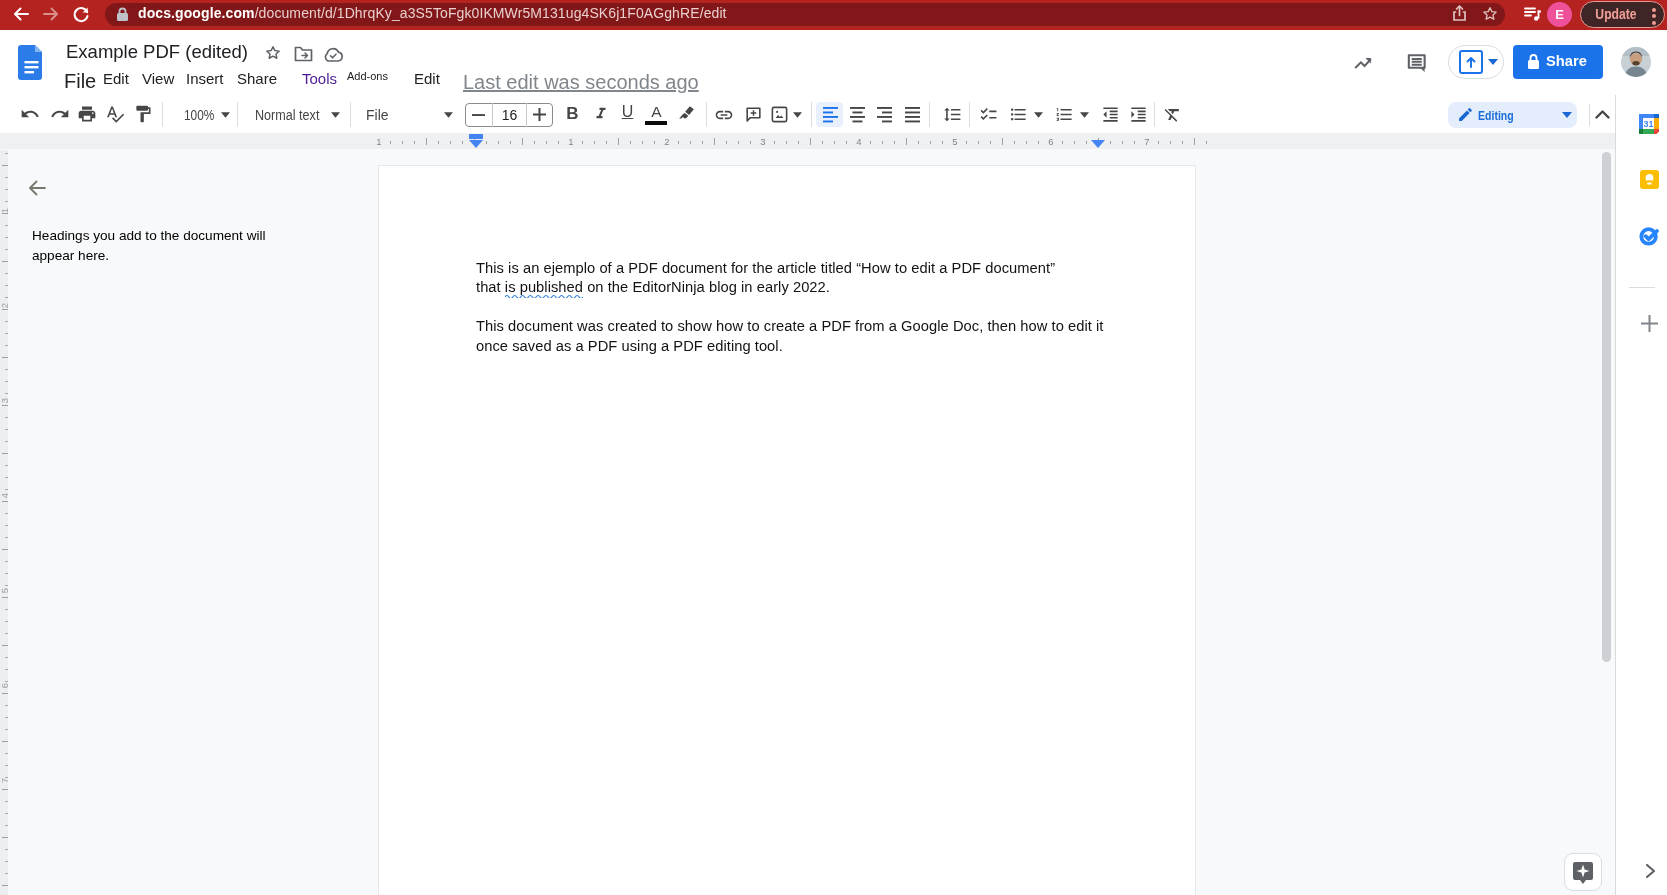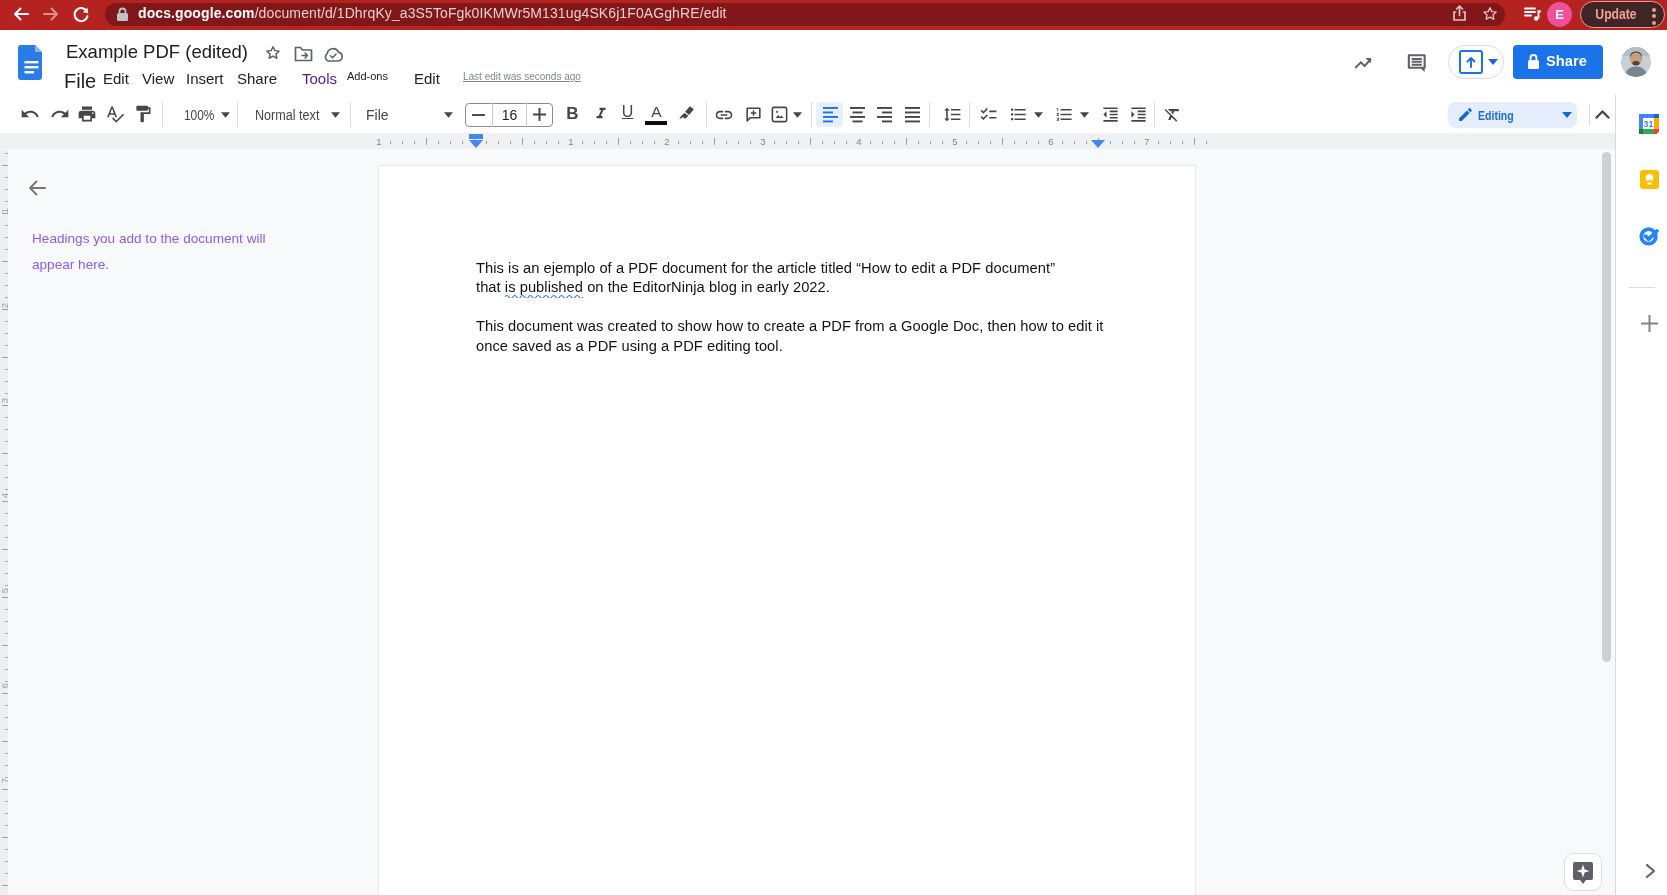--- a/index.html
+++ b/index.html
@@ -65,21 +65,21 @@
     <path d="M7.5 8.8l2 2 3.5-3.6" stroke="#5f6368" stroke-width="1.6" fill="none" stroke-linecap="round" stroke-linejoin="round"></path>
   </svg>
 <div class="abs" style="left:64px;top:70px;font-size:20px;color:#202124">File</div>
 <div class="abs" style="left:103px;top:70px;font-size:15px;color:#202124">Edit</div>
 <div class="abs" style="left:142px;top:70px;font-size:15px;color:#202124">View</div>
 <div class="abs" style="left:186px;top:70px;font-size:15px;color:#202124">Insert</div>
 <div class="abs" style="left:237px;top:70px;font-size:15px;color:#202124">Share</div>
 <div class="abs" style="left:302px;top:70px;font-size:15px;color:#4c1d95">Tools</div>
 <div class="abs" style="left:347px;top:70px;font-size:11px;color:#202124">Add-ons</div>
 <div class="abs" style="left:414px;top:70px;font-size:15px;color:#202124">Edit</div>
-<div class="abs" style="left:463px;top:71px;font-size:10px;color:#80868b;text-decoration:underline">Last edit was seconds ago</div>
+<div class="abs" style="left:463px;top:71px;font-size:20px;color:#80868b;text-decoration:underline">Last edit was seconds ago</div>
 <svg class="abs" style="left:1352px;top:52px" width="22" height="22" viewBox="0 0 24 24">
     <path d="M3.5 17.5l6.2-6.2 4 4 7-7.6" stroke="#5f6368" stroke-width="2.2" fill="none"></path>
     <path d="M14.6 6.5h6v6z" fill="#5f6368"></path>
   </svg>
 <svg class="abs" style="left:1405px;top:51px" width="23" height="23" viewBox="0 0 24 24">
     <rect x="4" y="4.5" width="16.5" height="13" fill="none" stroke="#5f6368" stroke-width="2.2" stroke-linejoin="round"></rect>
     <path d="M20.5 16.5v5.5l-5.5-5z" fill="#5f6368"></path>
     <path d="M7 8.3h10.5M7 11.3h10.5M7 14.3h10.5" stroke="#5f6368" stroke-width="2"></path>
   </svg>
 <div class="abs" style="left:1448px;top:45px;width:56px;height:34px;border:1px solid #dadce0;border-radius:17px;background:#fff"></div>
@@ -391,21 +391,21 @@
 <div class="abs" style="left:-3px;top:205px;width:14px;text-align:center;font-size:9.5px;color:#9aa0a6;transform:rotate(-90deg)">1</div>
 <div class="abs" style="left:-3px;top:300px;width:14px;text-align:center;font-size:9.5px;color:#9aa0a6;transform:rotate(-90deg)">2</div>
 <div class="abs" style="left:-3px;top:395px;width:14px;text-align:center;font-size:9.5px;color:#9aa0a6;transform:rotate(-90deg)">3</div>
 <div class="abs" style="left:-3px;top:490px;width:14px;text-align:center;font-size:9.5px;color:#9aa0a6;transform:rotate(-90deg)">4</div>
 <div class="abs" style="left:-3px;top:585px;width:14px;text-align:center;font-size:9.5px;color:#9aa0a6;transform:rotate(-90deg)">5</div>
 <div class="abs" style="left:-3px;top:680px;width:14px;text-align:center;font-size:9.5px;color:#9aa0a6;transform:rotate(-90deg)">6</div>
 <div class="abs" style="left:-3px;top:775px;width:14px;text-align:center;font-size:9.5px;color:#9aa0a6;transform:rotate(-90deg)">7</div>
 <svg class="abs" style="left:26px;top:177px" width="22" height="22" viewBox="0 0 22 22">
     <path d="M19 11H4M10.5 4.5 4 11l6.5 6.5" stroke="#747970" stroke-width="1.8" fill="none" stroke-linecap="round" stroke-linejoin="round"></path>
   </svg>
-<div class="abs" style="left:32px;top:226px;width:240px;font-size:13.6px;line-height:26px;color:#8b5cf6">Headings you add to the document will appear here.</div>
+<div class="abs" style="left:32px;top:226px;width:240px;font-size:13.6px;line-height:20px;color:#000000">Headings you add to the document will appear here.</div>
 
 <div class="abs" style="left:378px;top:165px;width:818px;height:733px;background:#fff;border:1px solid #e7e8ea"></div>
 <div class="abs" style="left:476px;top:258.6px;width:640px;font-size:14.7px;line-height:19.4px;color:#131313;letter-spacing:.05px">This is an ejemplo of a PDF document for the article titled “How to edit a PDF document”<br>that <span id="sq">is published</span> on the EditorNinja blog in early 2022.</div>
 <div class="abs" style="left:476px;top:317.1px;width:650px;font-size:14.7px;line-height:19.4px;color:#131313;letter-spacing:.05px">This document was created to show how to create a PDF from a Google Doc, then how to edit it<br>once saved as a PDF using a PDF editing tool.</div>
 <svg class="abs" style="left:504.5px;top:294px" width="78" height="4" viewBox="0 0 80 4">
 <path d="M0 3 Q 2 0 4 3 T 8 3 T 12 3 T 16 3 T 20 3 T 24 3 T 28 3 T 32 3 T 36 3 T 40 3 T 44 3 T 48 3 T 52 3 T 56 3 T 60 3 T 64 3 T 68 3 T 72 3 T 76 3 T 80 3" stroke="#2a7de1" stroke-width="1.2" fill="none"></path>
   </svg>
 <div class="abs" style="left:1602px;top:152px;width:9px;height:510px;background:#cdd0d4;border-radius:4.5px"></div>
 <div class="abs" style="left:1615px;top:95px;width:52px;height:800px;background:#fff;border-left:1px solid #d9dadc"></div>
 <svg class="abs" style="left:1639px;top:114px" width="20" height="20" viewBox="0 0 20 20">

